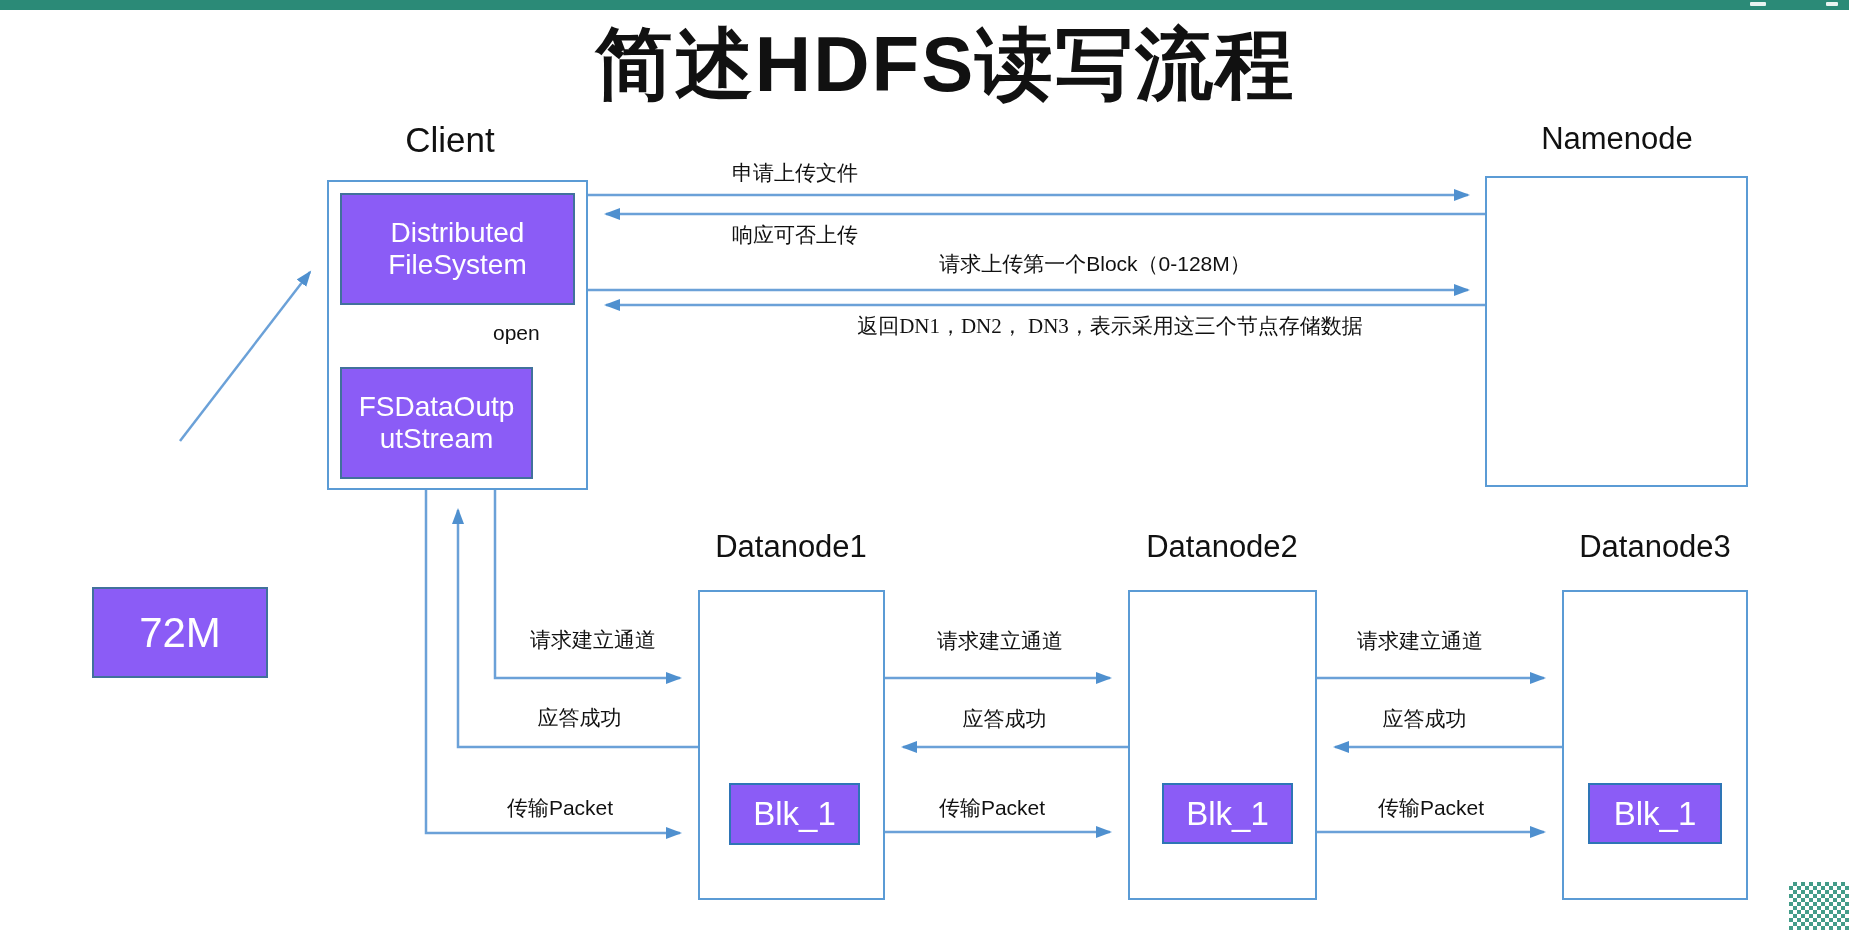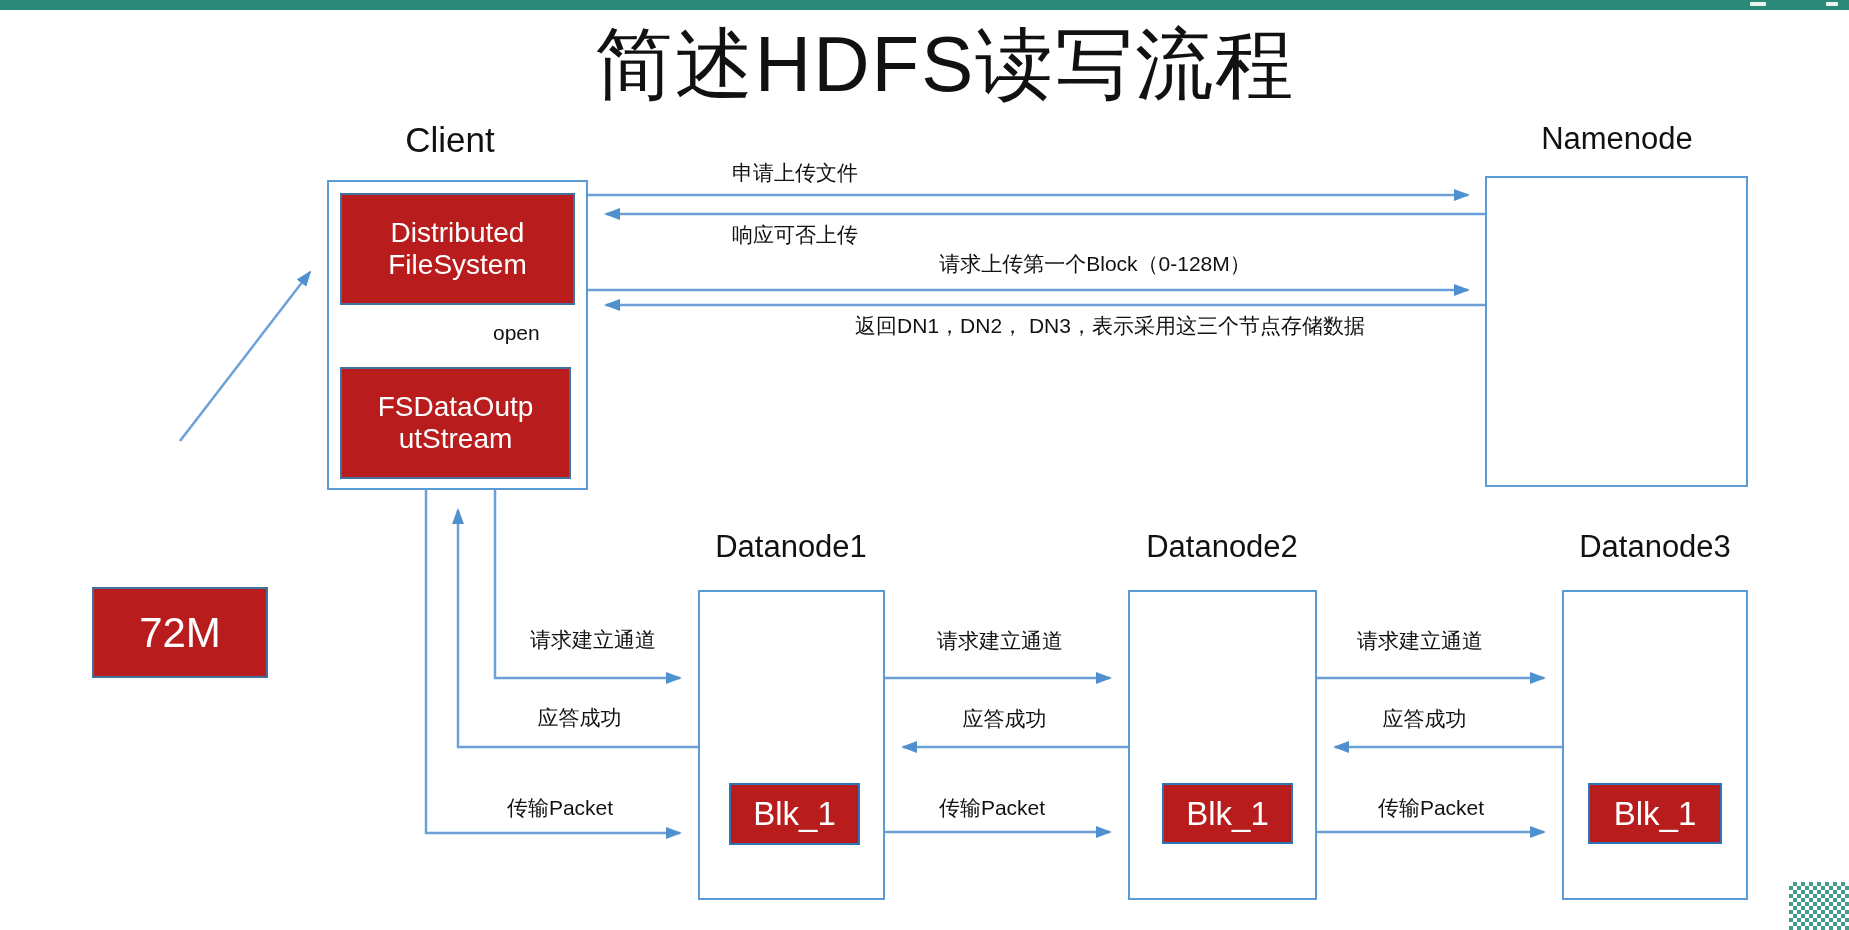--- a/index.html
+++ b/index.html
@@ -1,41 +1,41 @@
 <!DOCTYPE html>
 <html><head>
 <meta charset="utf-8">
 <style>
   html,body{margin:0;padding:0;background:#fff;}
   #canvas{position:relative;width:1849px;height:930px;background:#ffffff;overflow:hidden;
           font-family:"Liberation Sans","DejaVu Sans",sans-serif;}
   .lbl{position:absolute;color:#111;text-align:center;line-height:1.25;
        font-family:"Liberation Sans","DejaVu Sans",sans-serif;}
   .outline{position:absolute;background:#ffffff;border:2.5px solid #5B9BD5;box-sizing:border-box;}
-  .bluebox{position:absolute;background:#b91c1c;border:2.5px solid #41719C;box-sizing:border-box;
+  .bluebox{position:absolute;background:#8b5cf6;border:2.5px solid #41719C;box-sizing:border-box;
            color:#ffffff;display:flex;flex-direction:column;align-items:center;justify-content:center;
            text-align:center;font-family:"Liberation Sans","DejaVu Sans",sans-serif;}
   .topbar{position:absolute;left:0;top:0;width:1849px;height:10px;background:#2B8A77;}
   .speck{position:absolute;background:#e8f3f0;border-radius:1px;}
   .checker{position:absolute;left:1789px;top:882px;width:60px;height:48px;opacity:.9;
            background-image:conic-gradient(#2e917c 25%,#ffffff 0 50%,#2e917c 0 75%,#ffffff 0);
            background-size:8px 8px;}
   svg{position:absolute;left:0;top:0;pointer-events:none;}
 </style>
 </head>
 <body>
 
 <div id="canvas">
 
   <div class="topbar"></div>
   <div class="speck" style="left:1750px;top:2px;width:16px;height:4px;"></div>
   <div class="speck" style="left:1826px;top:2px;width:12px;height:4px;"></div>
   <div class="checker"></div>
 
-  <div class="lbl" style="left:375px;top:16px;width:1140px;font-size:78px;font-weight:normal;letter-spacing:2px;">简述HDFS读写流程</div>
+  <div class="lbl" style="left:375px;top:16px;width:1140px;font-size:78px;font-weight:bold;letter-spacing:2px;">简述HDFS读写流程</div>
 
   <svg width="1849" height="930">
     <defs>
       <marker id="ah" markerWidth="17" markerHeight="13" refX="14" refY="6" orient="auto" markerUnits="userSpaceOnUse">
         <path d="M0,0 L16,6 L0,12 Z" fill="#4F90CF"></path>
       </marker>
     </defs>
     <g stroke="#6BA1D8" stroke-width="2.5" fill="none">
 
       <path d="M588,195 L1468,195" marker-end="url(#ah)"></path>
@@ -61,36 +61,36 @@
     </g>
   </svg>
 
   <div class="lbl" style="left:330px;top:118px;width:240px;font-size:35px;">Client</div>
   <div class="outline" style="left:327px;top:180px;width:261px;height:310px;"></div>
   <div class="bluebox" style="left:340px;top:193px;width:235px;height:112px;font-size:28px;">
     <span>Distributed</span>
     <span>FileSystem</span>
   </div>
   <div class="lbl" style="left:483px;top:320px;width:80px;font-size:21px;text-align:left;margin-left:10px;">open</div>
-  <div class="bluebox" style="left:340px;top:367px;width:231px;height:112px;font-size:28px;">
+  <div class="bluebox" style="left:340px;top:367px;width:193px;height:112px;font-size:28px;">
     <span>FSDataOutp</span>
     <span>utStream</span>
   </div>
 
   <div class="bluebox" style="left:92px;top:587px;width:176px;height:91px;font-size:42px;">
     <span>72M</span>
   </div>
 
   <div class="lbl" style="left:1517px;top:120px;width:200px;font-size:31px;">Namenode</div>
   <div class="outline" style="left:1485px;top:176px;width:263px;height:311px;"></div>
 
   <div class="lbl" style="left:690px;top:160px;width:210px;font-size:21px;">申请上传文件</div>
   <div class="lbl" style="left:690px;top:222px;width:210px;font-size:21px;">响应可否上传</div>
   <div class="lbl" style="left:890px;top:251px;width:410px;font-size:21px;">请求上传第一个Block（0-128M）</div>
-  <div class="lbl" style="left:800px;top:313px;width:620px;font-size:21px;">返回DN1，DN2， DN3，表示采用这三个节点存储数据</div>
+  <div class="lbl" style="left:800px;top:313px;width:620px;font-size:21px;font-family:Liberation Serif, serif;">返回DN1，DN2， DN3，表示采用这三个节点存储数据</div>
 
   <div class="lbl" style="left:691px;top:528px;width:200px;font-size:31px;">Datanode1</div>
   <div class="lbl" style="left:1122px;top:528px;width:200px;font-size:31px;">Datanode2</div>
   <div class="lbl" style="left:1555px;top:528px;width:200px;font-size:31px;">Datanode3</div>
 
   <div class="outline" style="left:698px;top:590px;width:187px;height:310px;"></div>
   <div class="outline" style="left:1128px;top:590px;width:189px;height:310px;"></div>
   <div class="outline" style="left:1562px;top:590px;width:186px;height:310px;"></div>
 
   <div class="bluebox" style="left:729px;top:783px;width:131px;height:62px;font-size:33px;border-color:#2E75B6;">

